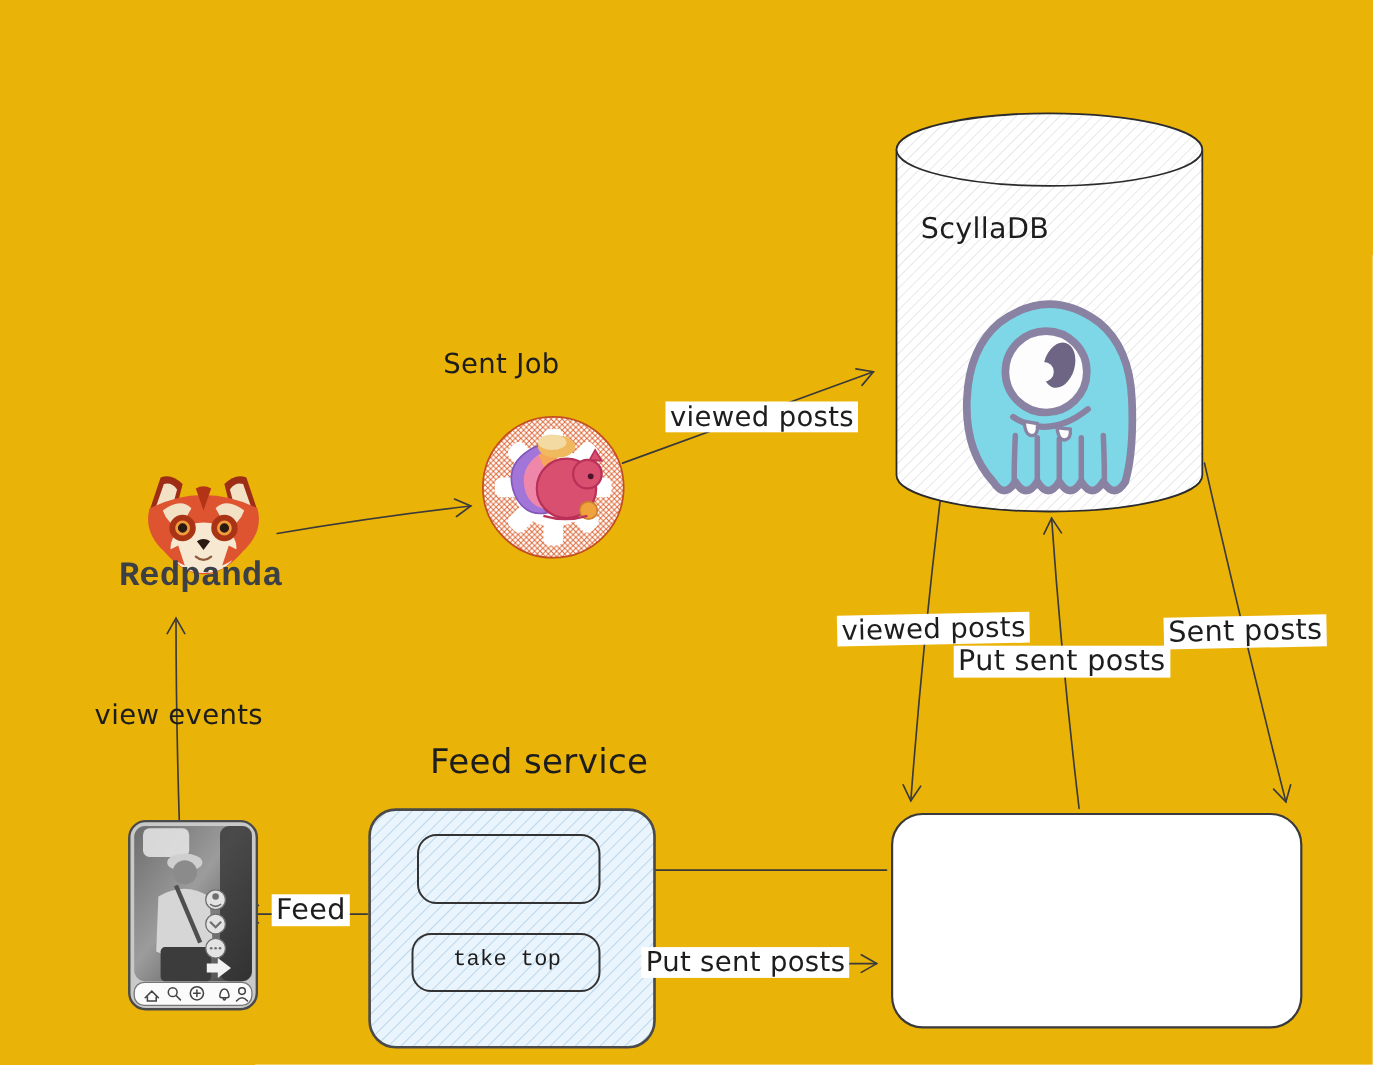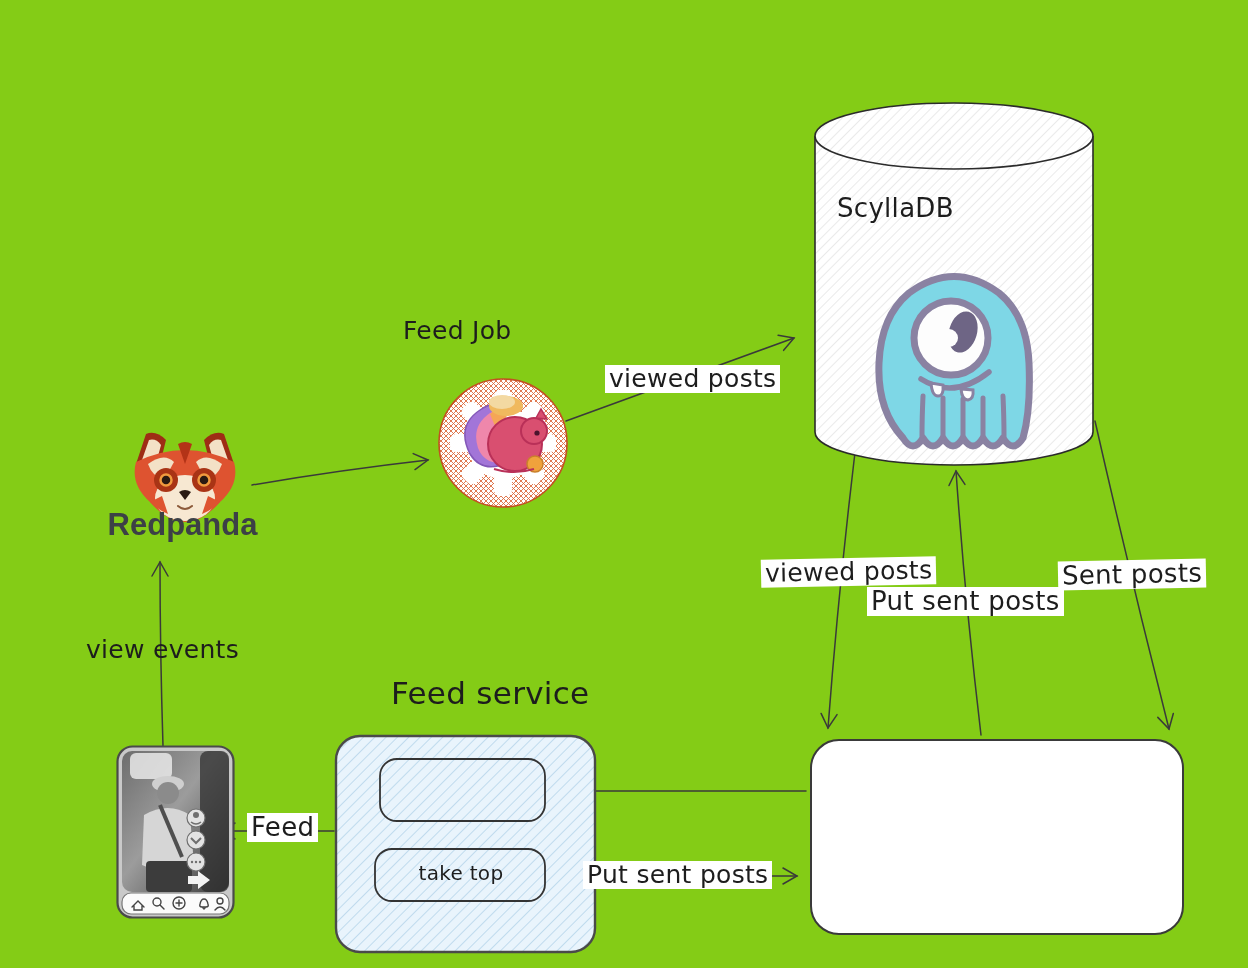--- a/index.html
+++ b/index.html
@@ -1,25 +1,25 @@
 <!DOCTYPE html>
 <html><head>
 <meta charset="utf-8">
 <style>
   html,body{margin:0;padding:0;background:#fff;}
-  .canvas{position:relative;width:1248px;height:968px;background:#84cc16;overflow:hidden;
+  .canvas{position:relative;width:1248px;height:968px;background:#eab308;overflow:hidden;
           font-family:"DejaVu Sans",sans-serif;}
   .abs{position:absolute;}
   .hand{font-family:"DejaVu Sans",sans-serif;color:#1d1d1d;letter-spacing:.3px;}
   .sans{font-family:"Liberation Sans",sans-serif;color:#1d1d1d;}
   .lbl{position:absolute;white-space:nowrap;line-height:1.1;}
   .bgw{background:#ffffff;padding:0 4px;}
   .tilt{transform:rotate(-1.2deg);}
   .redpanda-word{font-family:"Liberation Sans",sans-serif;font-weight:bold;color:#3c4046;}
-  .center{text-align:center;}
+  .center{text-align:center;font-family:Liberation Mono, monospace;}
   svg{display:block;}
 </style>
 </head>
 <body>
 
 <div class="canvas">
 
   <svg class="abs" style="left:0;top:0" width="1248" height="968" viewBox="0 0 1248 968">
     <defs>
       <marker id="ah" markerWidth="30" markerHeight="24" refX="0" refY="0" orient="auto" markerUnits="userSpaceOnUse" viewBox="-22 -12 24 24">
@@ -110,21 +110,21 @@
         <ellipse cx="66" cy="26" rx="13" ry="7" fill="#f3d9a2"></ellipse>
         <circle cx="79" cy="68" r="27" fill="#d94f70" stroke="#b93058" stroke-width="2"></circle>
         <circle cx="98" cy="55" r="13" fill="#d94f70" stroke="#b93058" stroke-width="2"></circle>
         <path d="M100,42 l5,-9 l6,10 z" fill="#d94f70" stroke="#b93058" stroke-width="1.5"></path>
         <circle cx="101" cy="57" r="2.6" fill="#4a142c"></circle>
         <circle cx="99" cy="88" r="8" fill="#f0a23c" stroke="#c9802c" stroke-width="1.5"></circle>
         <path d="M58,93 q20,6 40,0" fill="none" stroke="#b93058" stroke-width="2"></path>
       </g>
     </svg>
   </div>
-  <div class="lbl hand" style="left:403px;top:317px;font-size:25px">Feed Job</div>
+  <div class="lbl hand" style="left:403px;top:317px;font-size:25px">Sent Job</div>
 
   <div class="abs" style="left:126px;top:430px">
     <svg width="118" height="94" viewBox="0 0 118 94">
       <g>
         <path d="M10,34 L20,4 Q30,0 40,10 L34,34 Z" fill="#9e2d15"></path>
         <path d="M108,34 L98,4 Q88,0 78,10 L84,34 Z" fill="#9e2d15"></path>
         <path d="M16,30 L23,10 Q30,8 35,15 L31,30 Z" fill="#f3e1c6"></path>
         <path d="M102,30 L95,10 Q88,8 83,15 L87,30 Z" fill="#f3e1c6"></path>
         <path d="M10,32 Q59,8 108,32 Q114,54 94,72 Q77,92 59,92 Q41,92 24,72 Q4,54 10,32 Z" fill="#de5330"></path>
         <path d="M22,34 Q38,22 48,32 L38,50 Q26,46 22,34 Z" fill="#f3e1c6"></path>

